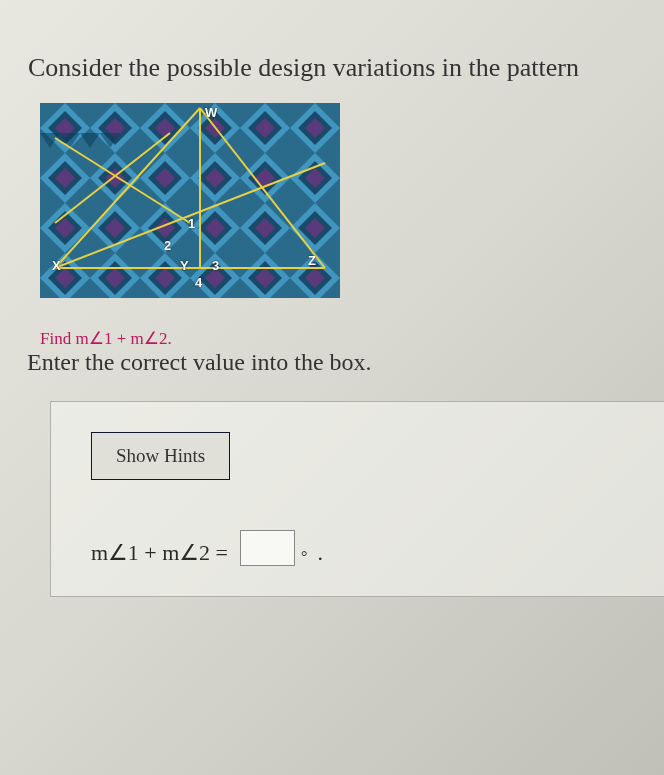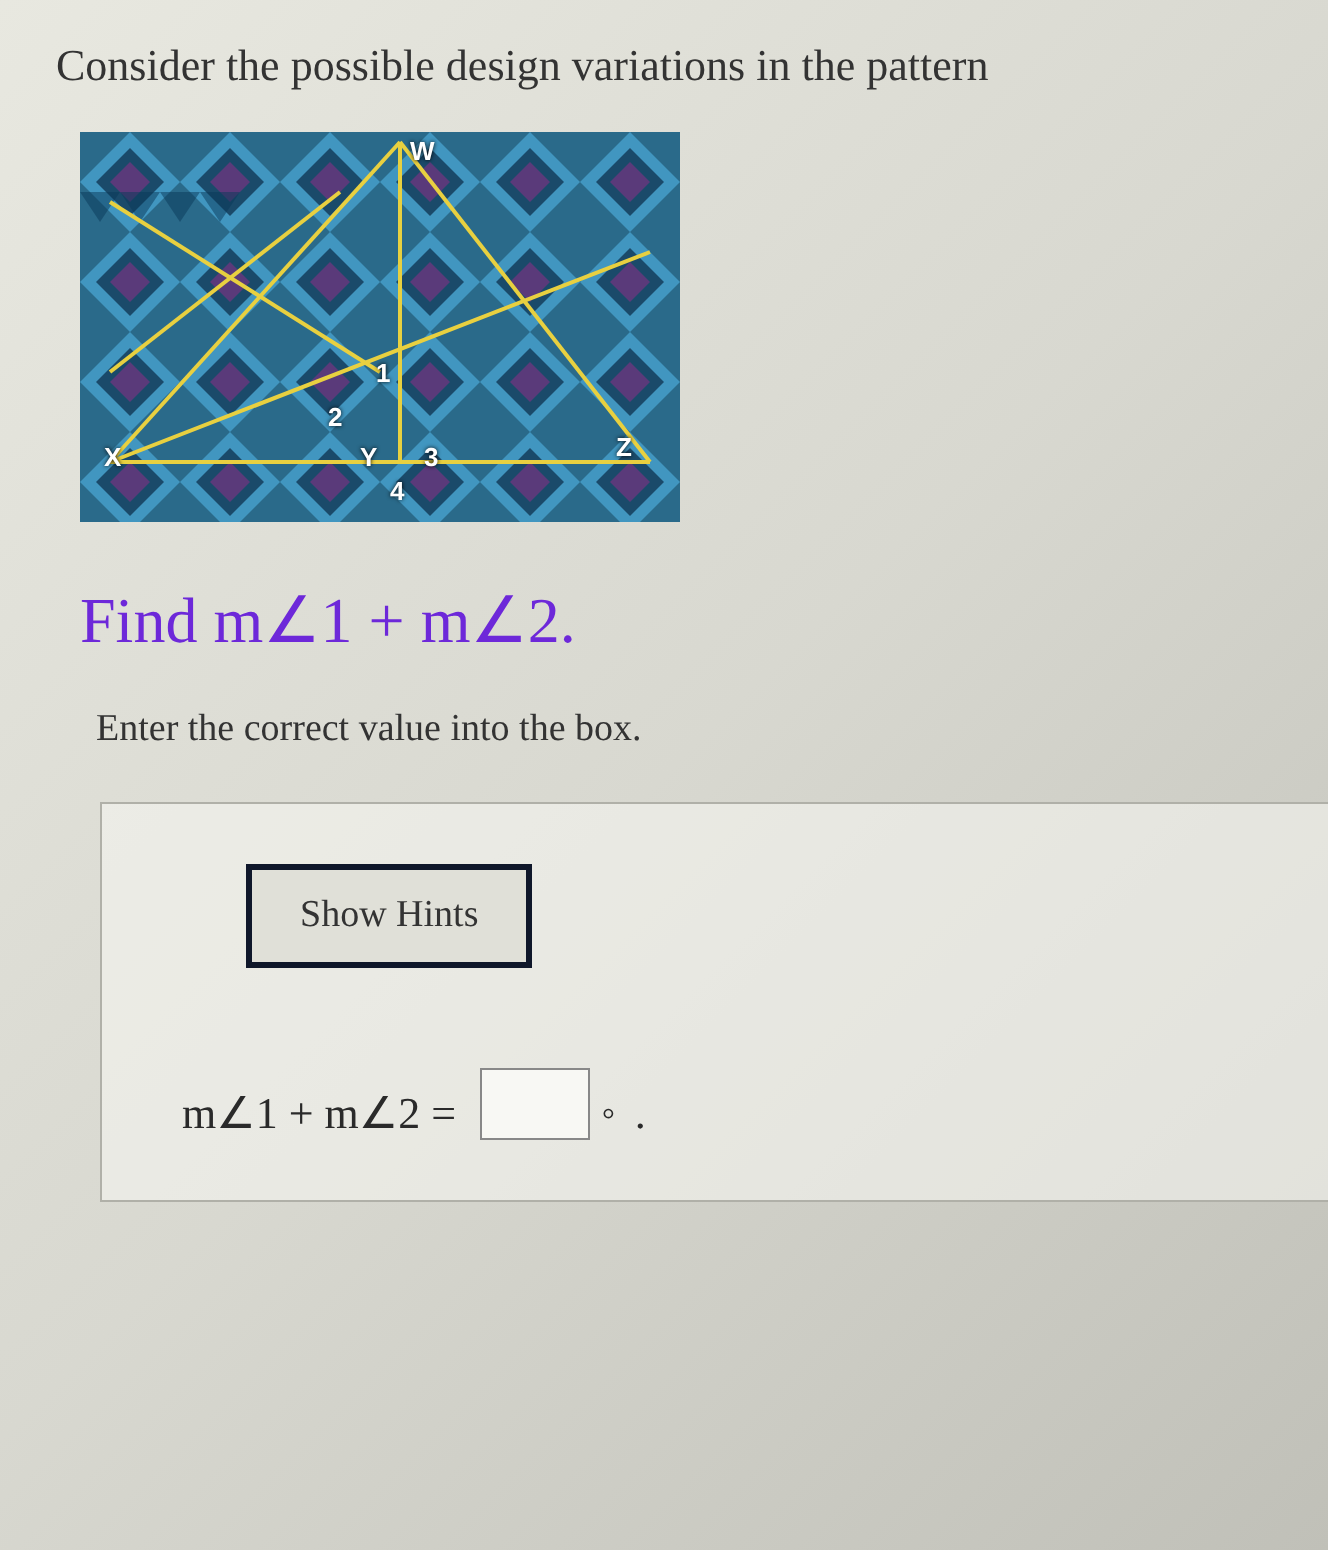--- a/index.html
+++ b/index.html
@@ -11,73 +11,72 @@
       width: 664px;
       height: 775px;
       background: linear-gradient(135deg, #e8e8e0 0%, #d8d8d0 50%, #c0c0b8 100%);
       font-family: Georgia, 'Times New Roman', serif;
       color: #2a2a2a;
       padding: 20px 0 0 20px;
       overflow: hidden;
       position: relative;
     }
     .prompt-text {
-      font-size: 22px;
+      font-size: 26px;
       color: #333;
       margin-bottom: 20px;
       padding-left: 8px;
+      margin-top: 33px;
     }
     .pattern-container {
       width: 300px;
       height: 195px;
       margin-left: 20px;
       margin-bottom: 30px;
       background: #1a5a7a;
       position: relative;
       overflow: hidden;
     }
     .pattern-bg {
       position: absolute;
       inset: 0;
     }
     .find-text {
-      font-size: 32px;
-      color: #6d28d9;
+      font-size: 17px;
+      color: #be185d;
       margin-left: 20px;
-      margin-bottom: 25px;
       font-family: Georgia, serif;
     }
     .find-text .math {
       font-family: 'Times New Roman', serif;
     }
     .instruction-text {
-      font-size: 19px;
+      font-size: 24px;
       color: #333;
-      margin-left: 28px;
+      margin-left: 7px;
       margin-bottom: 25px;
     }
     .answer-box {
       margin-left: 30px;
       background: rgba(245, 245, 240, 0.6);
       border: 1px solid #b0b0a8;
       border-right: none;
       padding: 30px 40px;
       width: calc(100% - 30px);
     }
     .hints-button {
       display: inline-block;
       background: #e0e0d8;
-      border: 3px solid #0f172a;
+      border: 1px solid #0f172a;
       padding: 12px 24px;
       font-size: 19px;
       color: #333;
       font-family: Georgia, serif;
       cursor: pointer;
       margin-bottom: 50px;
-      margin-left: 32px;
     }
     .equation-row {
       display: flex;
       align-items: flex-end;
       font-size: 22px;
       font-family: 'Times New Roman', serif;
       color: #2a2a2a;
     }
     .equation-text {
       margin-right: 8px;

